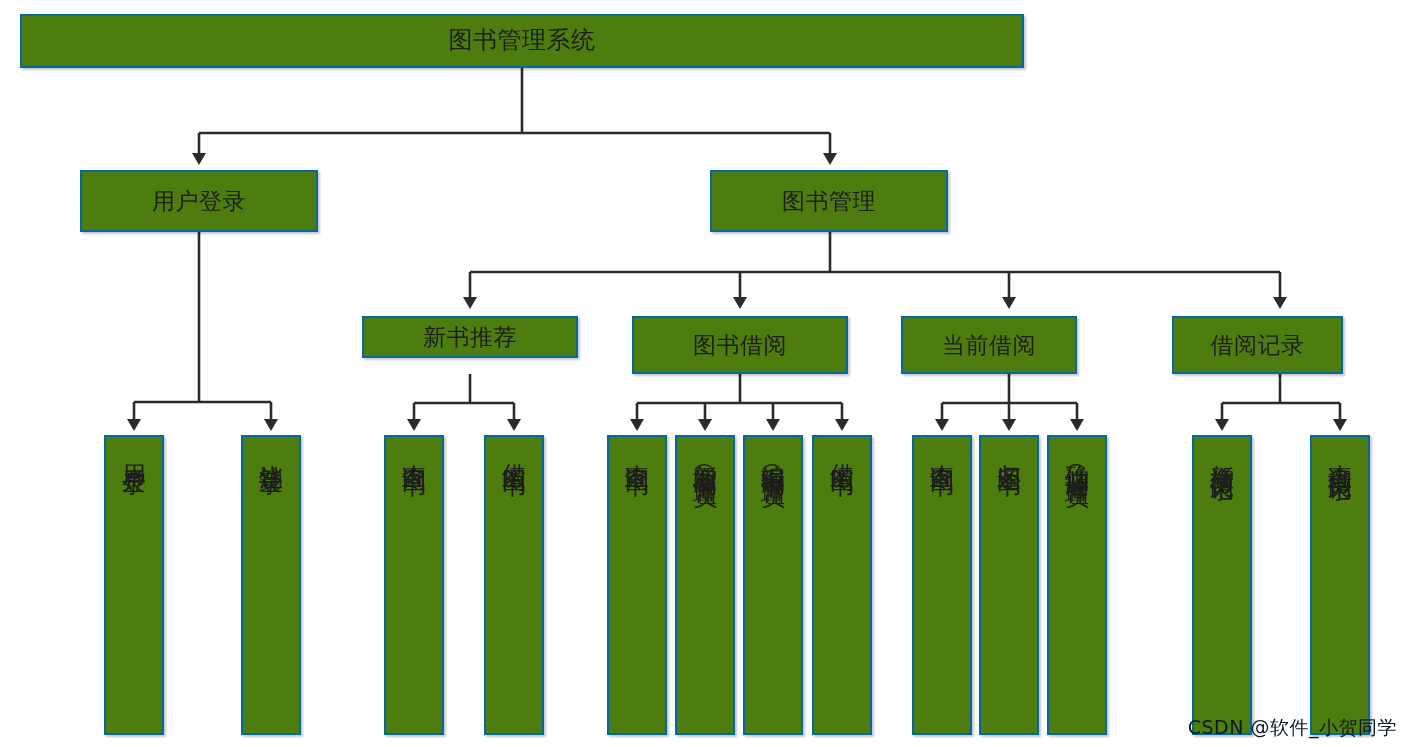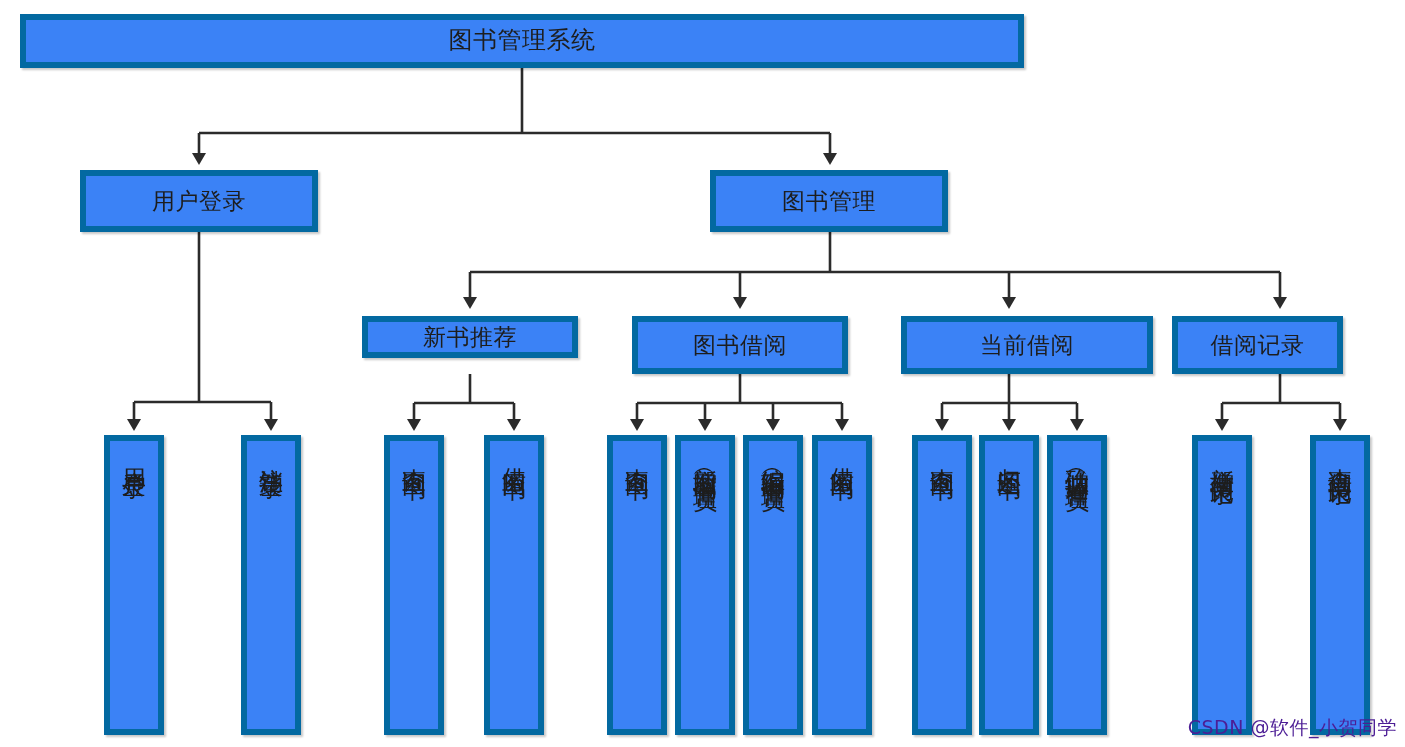--- a/index.html
+++ b/index.html
@@ -12,22 +12,22 @@
   }
   #canvas{position:relative;width:1405px;height:747px;}
 
   
   #wires{position:absolute;left:0;top:0;width:1405px;height:747px;}
 
   
   .node{
     position:absolute;
     box-sizing:border-box;
-    background:#3b82f6;
-    border:6px solid #0369a1;
+    background:#4d7c0f;
+    border:2px solid #0369a1;
     box-shadow:2px 2px 2px rgba(0,0,0,.22);
     display:flex;
     align-items:center;
     justify-content:center;
     color:#1d1d1d;
   }
   .node .lbl{
     display:block;
     line-height:1.22;
     letter-spacing:.5px;
@@ -50,21 +50,21 @@
     letter-spacing:3px;
     line-height:1;
     white-space:pre-line;
   }
 
   
   #watermark{
     position:absolute;
     right:8px;bottom:6px;
     font-size:19px;
-    color:#4c1d95;
+    color:#0f172a;
     letter-spacing:.5px;
     white-space:nowrap;
     pointer-events:none;
   }
 </style>
 </head>
 <body>
 
 <div id="canvas">
 
@@ -131,21 +131,21 @@
   </div>
 
   <div class="node h" style="left:362px;top:316px;width:216px;height:42px;">
     <span class="lbl">新书推荐</span>
   </div>
 
   <div class="node h" style="left:632px;top:316px;width:216px;height:58px;">
     <span class="lbl">图书借阅</span>
   </div>
 
-  <div class="node h" style="left:901px;top:316px;width:252px;height:58px;">
+  <div class="node h" style="left:901px;top:316px;width:176px;height:58px;">
     <span class="lbl">当前借阅</span>
   </div>
 
   <div class="node h" style="left:1172px;top:316px;width:171px;height:58px;">
     <span class="lbl">借阅记录</span>
   </div>
 
   <div class="node v" style="left:104px;top:435px;width:60px;height:300px;">
     <span class="lbl">用户登录</span>
   </div>

